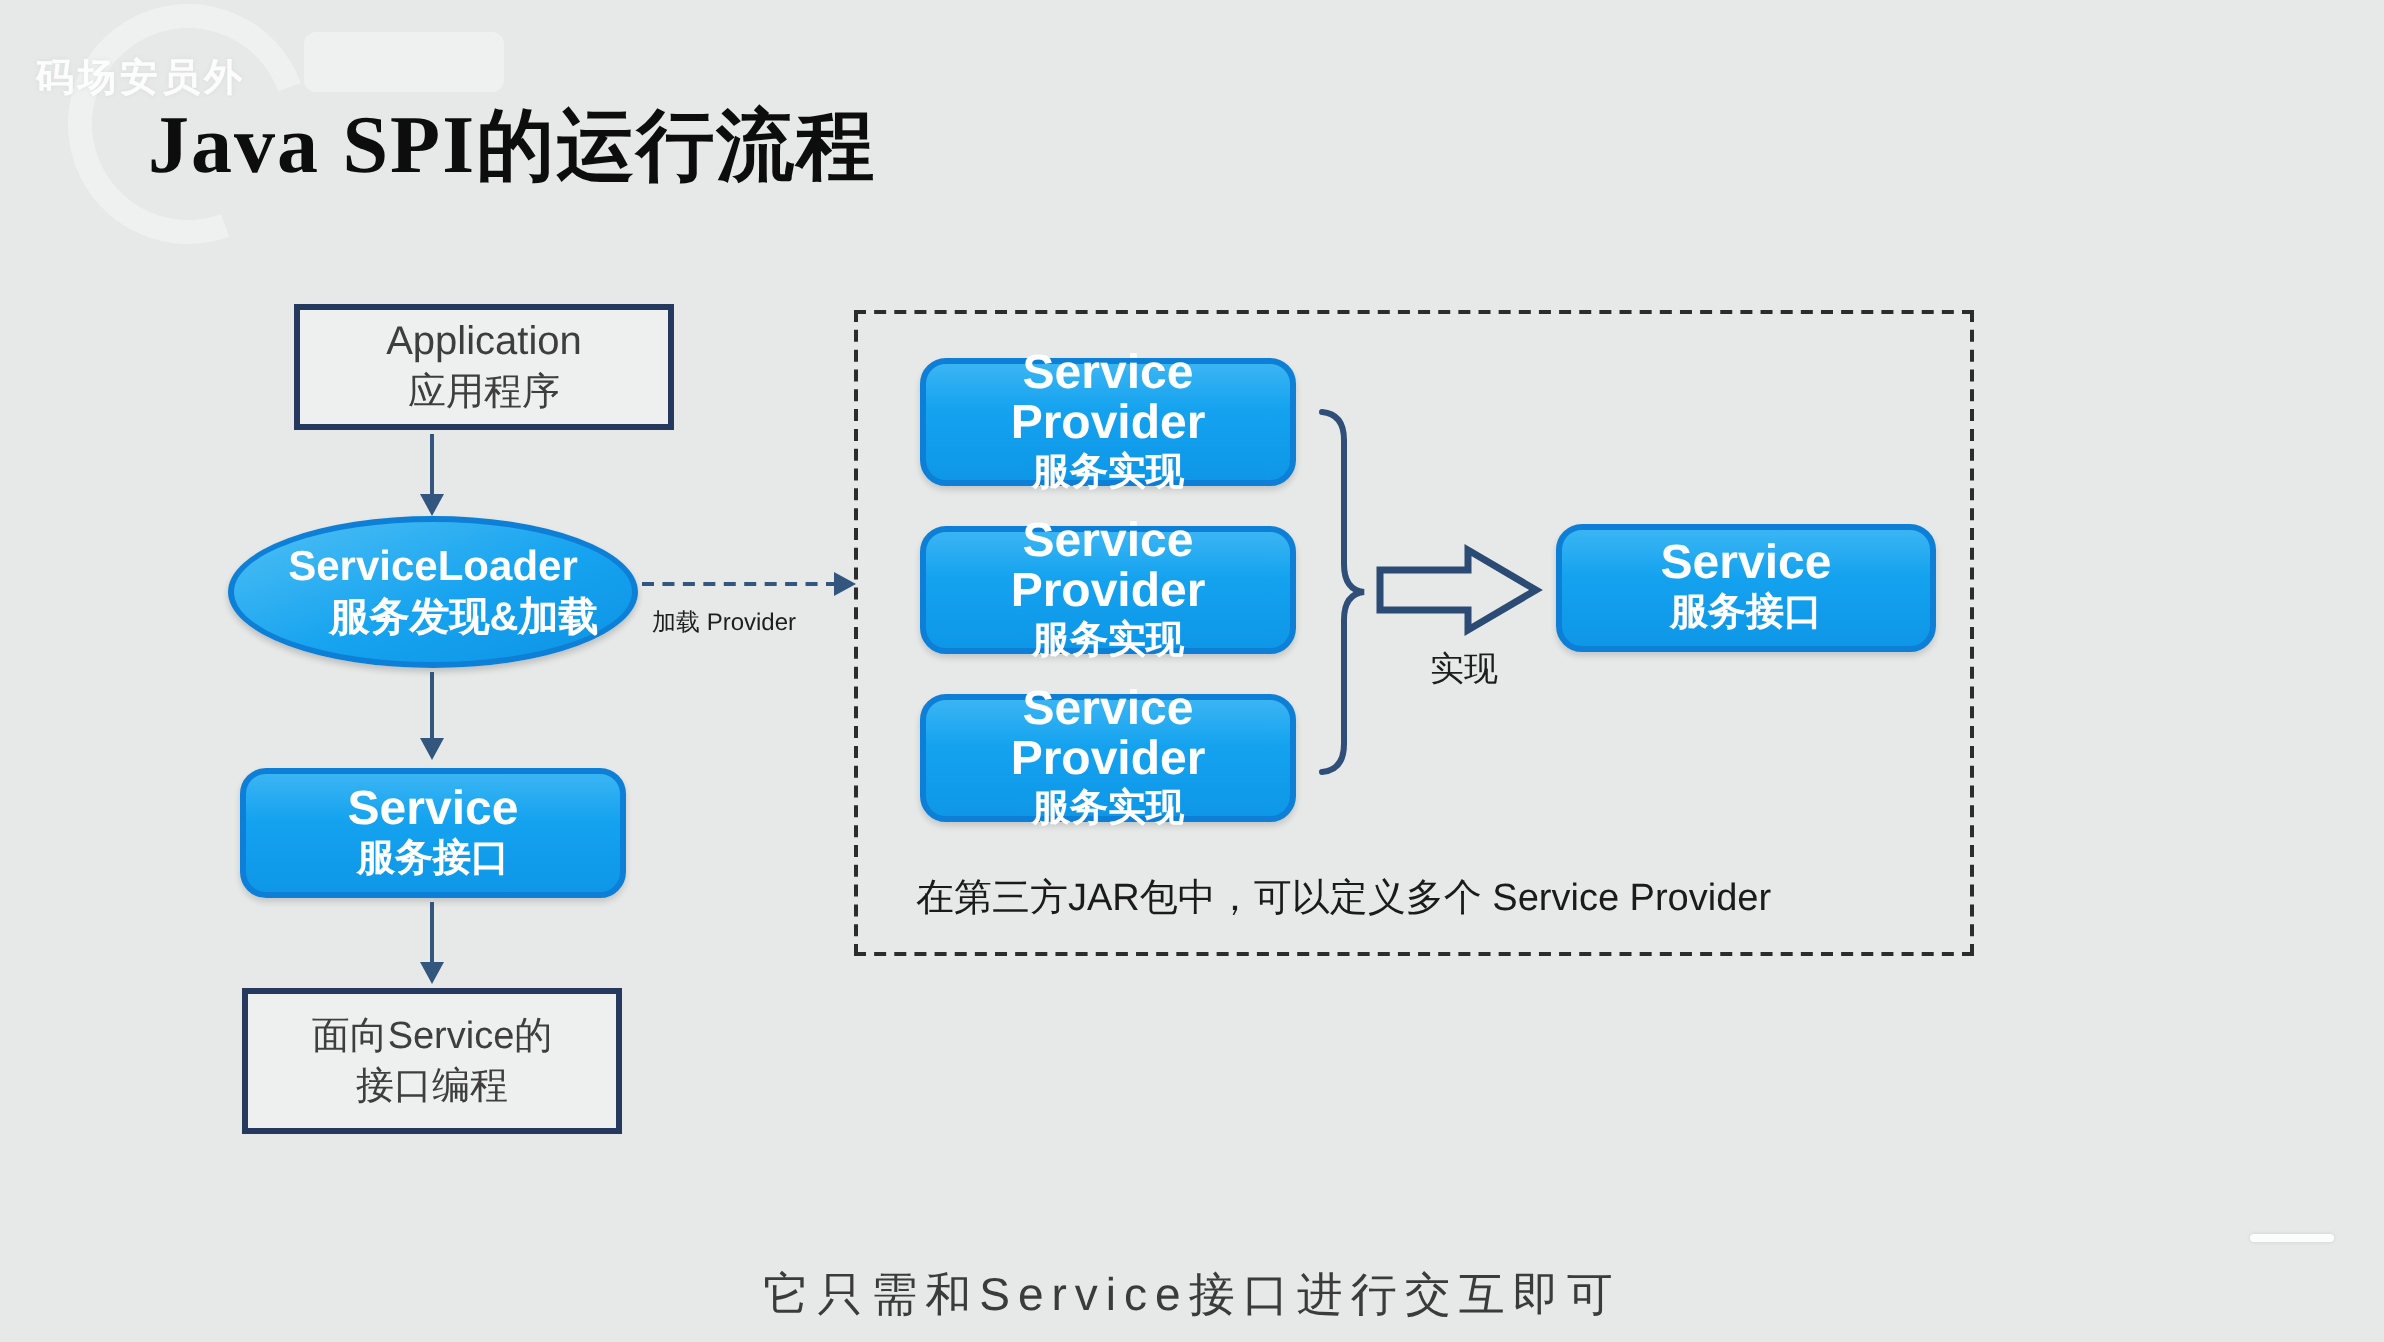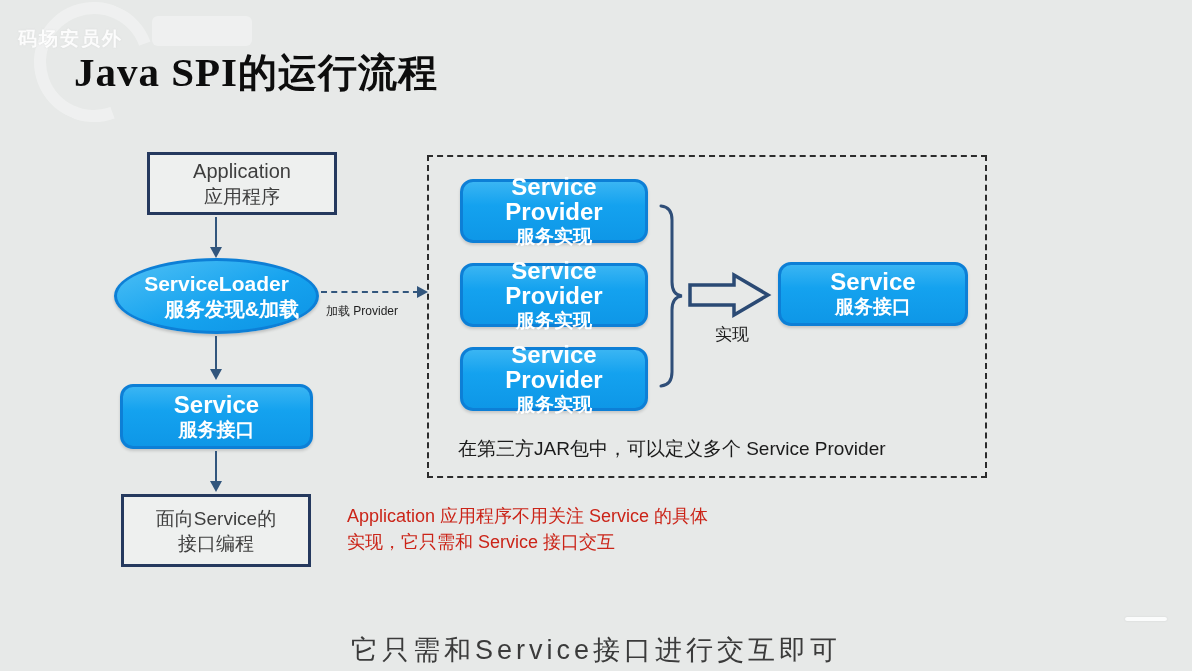--- a/index.html
+++ b/index.html
@@ -59,21 +59,21 @@
   .vline{position:absolute;width:2px;background:#32567d;}
   .vhead{position:absolute;width:0;height:0;border-left:6px solid transparent;border-right:6px solid transparent;border-top:11px solid #32567d;}
   .dash-arrow{position:absolute;left:321px;top:291px;width:98px;height:0;border-top:2px dashed #32567d;}
   .dash-head{position:absolute;left:417px;top:286px;width:0;height:0;border-top:6px solid transparent;border-bottom:6px solid transparent;border-left:11px solid #32567d;}
   .small-label{position:absolute;color:#1e1e1e;font-size:12px;white-space:nowrap;}
   
   .dashed-frame{position:absolute;left:427px;top:155px;width:560px;height:323px;border:2px dashed #2c2c2c;box-sizing:border-box;}
   .note-text{position:absolute;left:458px;top:436px;font-size:19px;color:#1b1b1b;white-space:nowrap;}
   
   .annotation{position:absolute;left:347px;top:503px;color:#cb2418;font-size:18px;line-height:26px;white-space:nowrap;}
-  .caption{position:absolute;left:0;top:632px;width:100%;text-align:center;color:#3b3b3b;font-size:27px;letter-spacing:4px;white-space:nowrap;}
+  .caption{position:absolute;left:0;top:632px;width:100%;text-align:center;color:#3b3b3b;font-size:23px;letter-spacing:4px;white-space:nowrap;}
   .progress-dash{position:absolute;left:1125px;top:617px;width:42px;height:4px;border-radius:2px;background:#fbfcfc;box-shadow:0 0 2px rgba(0,0,0,0.1);}
   svg{position:absolute;overflow:visible;}
 </style>
 </head>
 <body>
 
 <div id="stage">
 
   <div class="wm-moon"></div>
   <div class="wm-blob"></div>
@@ -140,22 +140,18 @@
   </svg>
   <div class="small-label" style="left:715px;top:323px;font-size:17px;">实现</div>
 
   <div class="bluebox" style="left:778px;top:262px;width:190px;height:64px;">
     <div class="l1">Service</div>
     <div class="l2">服务接口</div>
   </div>
 
   <div class="note-text">在第三方JAR包中，可以定义多个 Service Provider</div>
 
-  <div class="annotation">
-    <div>Application 应用程序不用关注 Service 的具体</div>
-    <div>实现，它只需和 Service 接口交互</div>
-  </div>
 
   <div class="caption">它只需和Service接口进行交互即可</div>
 
   <div class="progress-dash"></div>
 
 </div>
 
 </body></html>

